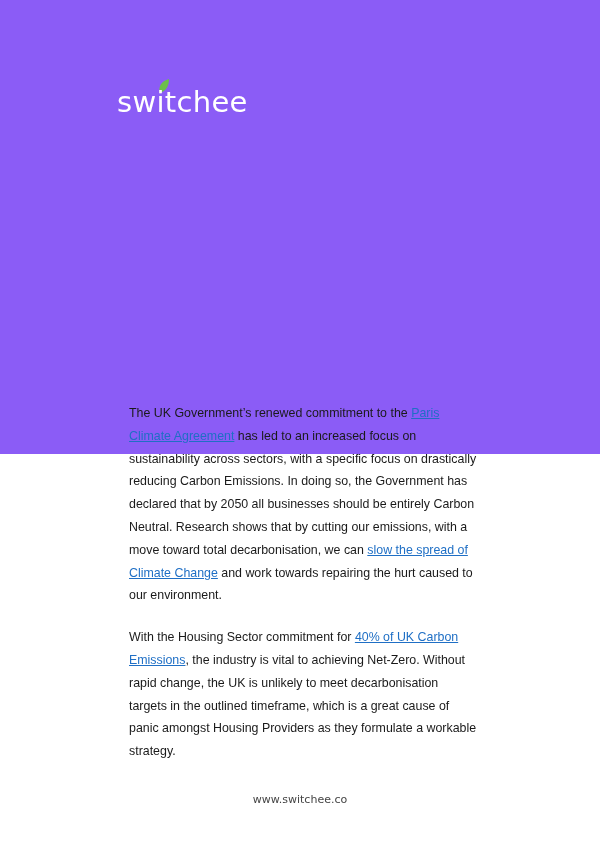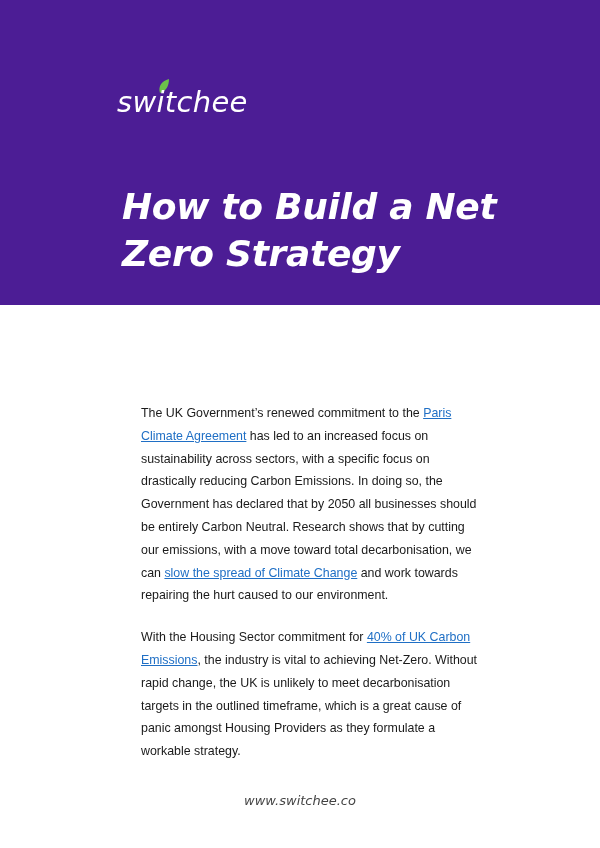--- a/index.html
+++ b/index.html
@@ -1,57 +1,55 @@
 <!DOCTYPE html>
 <html><head>
 <meta charset="utf-8">
 <style>
   html, body { margin: 0; padding: 0; }
   body {
     width: 600px; height: 848px; background: #ffffff; position: relative; overflow: hidden;
     font-family: "Liberation Sans", sans-serif;
   }
   .hero {
-    position: absolute; left: 0; top: 0; width: 600px; height: 305px;
-    background: #4c1d95;
-    font-style: italic;
+    position: absolute; left: 0; top: 0; width: 600px; height: 454px;
+    background: #8b5cf6;
   }
   .logo {
     position: absolute; left: 117px; top: 84px;
     color: #ffffff; font-family: "DejaVu Sans", sans-serif; font-size: 29px; letter-spacing: 0.3px;
     line-height: 36px;
   }
   .leaf {
     position: absolute; left: 158px; top: 78px; width: 12px; height: 16px;
   }
   .title {
     position: absolute; left: 122px; top: 183px; width: 420px;
     color: #ffffff; font-family: "DejaVu Sans", sans-serif; font-weight: bold;
     font-size: 36px; line-height: 47px; letter-spacing: -0.3px;
   }
   .body {
     position: absolute; left: 129px; top: 402px; width: 350px;
     color: #1a1a1a; font-size: 12.4px; line-height: 22.8px;
   }
-  .body p { margin: 0 0 19px 12px; }
+  .body p { margin: 0 0 19px 0; }
   .body a { color: #1f6fc5; text-decoration: underline; }
   .footer {
     position: absolute; left: 0; top: 793px; width: 600px; text-align: center;
-    color: #444444; font-family: "DejaVu Sans", sans-serif; font-size: 13px; font-style: italic;
+    color: #444444; font-family: "DejaVu Sans", sans-serif; font-size: 11px;
   }
 </style>
 </head>
 <body>
 
 <div class="hero">
   <svg class="leaf" viewBox="0 0 12 16">
     <path d="M2 15 C0 9 3 3 11 1 C11 8 8 13 2 15 Z" fill="#6cc04a"></path>
   </svg>
   <div class="logo">switchee</div>
-  <h1 class="title" style="margin:0;">How to Build a Net Zero Strategy</h1>
 </div>
 
 <div class="body">
   <p><span>The UK Government’s renewed commitment to the </span><a href="#">Paris Climate Agreement</a><span> has led to an increased focus on sustainability across sectors, with a specific focus on drastically reducing Carbon Emissions. In doing so, the Government has declared that by 2050 all businesses should be entirely Carbon Neutral. Research shows that by cutting our emissions, with a move toward total decarbonisation, we can </span><a href="#">slow the spread of Climate Change</a><span> and work towards repairing the hurt caused to our environment.</span></p>
   <p><span>With the Housing Sector commitment for </span><a href="#">40% of UK Carbon Emissions</a><span>, the industry is vital to achieving Net-Zero. Without rapid change, the UK is unlikely to meet decarbonisation targets in the outlined timeframe, which is a great cause of panic amongst Housing Providers as they formulate a workable strategy.</span></p>
 </div>
 
 <div class="footer">www.switchee.co</div>
 
 </body></html>

